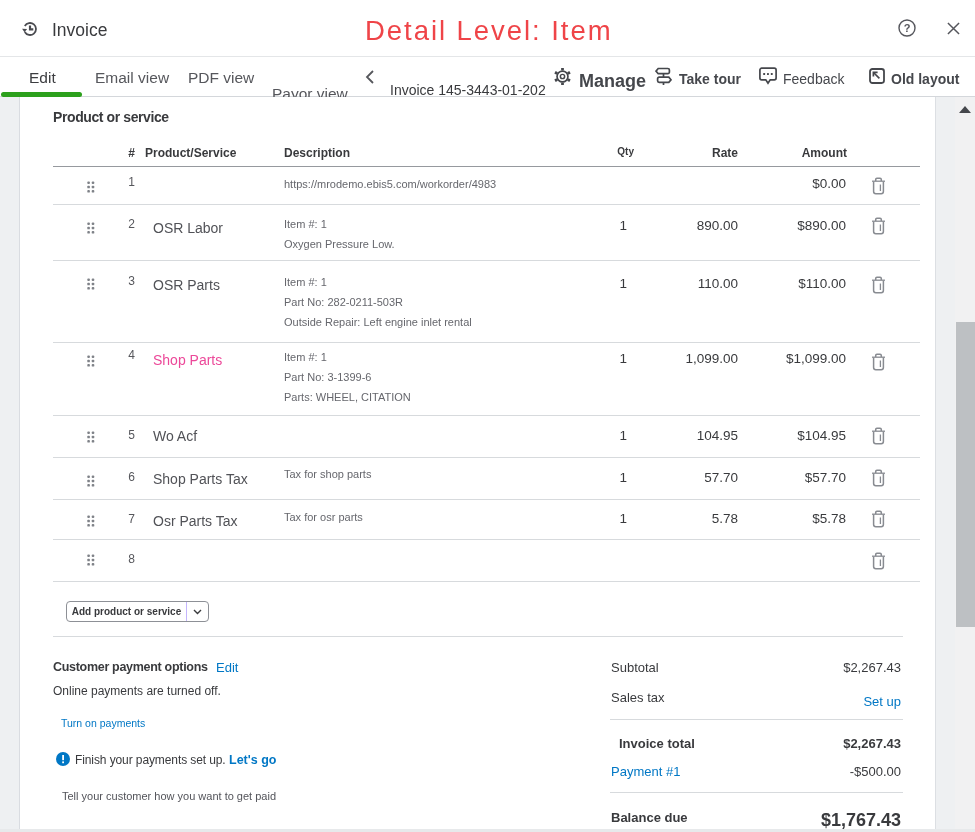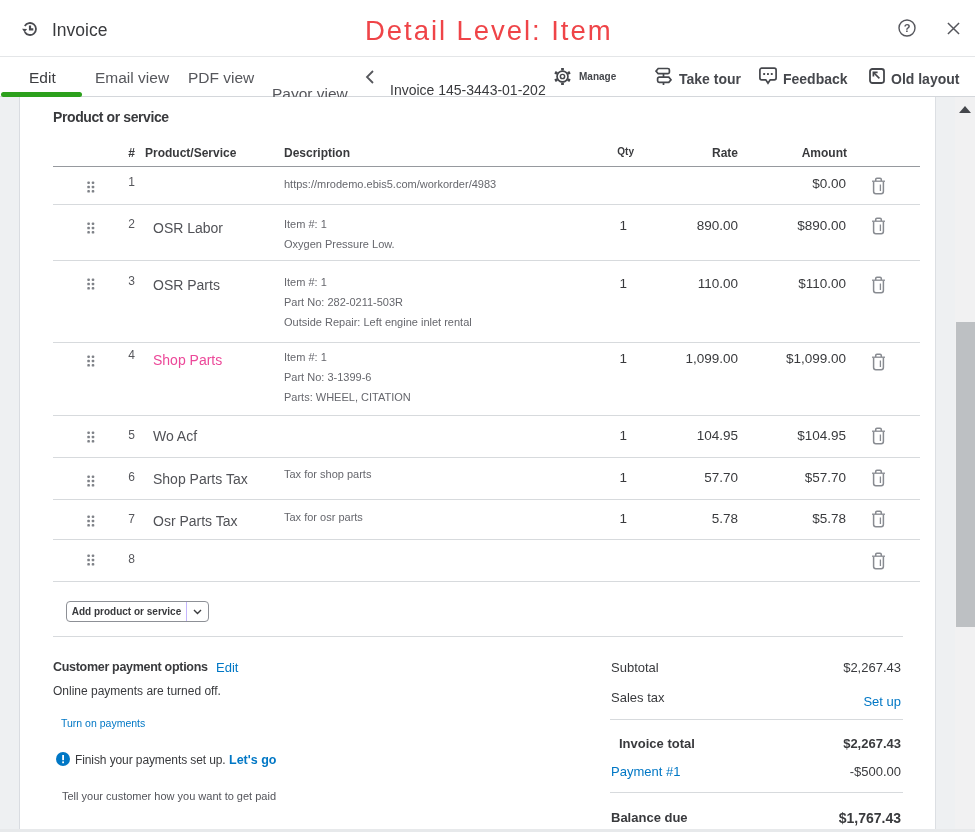--- a/index.html
+++ b/index.html
@@ -50,38 +50,38 @@
   <circle cx="12" cy="12" r="3.0" stroke-width="2.1"></circle>
   <g stroke-width="3.9">
       <path d="M12.00 -0.20 L12.00 3.40"></path>
       <path d="M22.57 5.90 L19.45 7.70"></path>
       <path d="M22.57 18.10 L19.45 16.30"></path>
       <path d="M12.00 24.20 L12.00 20.60"></path>
       <path d="M1.43 18.10 L4.55 16.30"></path>
       <path d="M1.43 5.90 L4.55 7.70"></path>
     </g>
 </svg>
-<div class="abs" style="left:579px;top:71px;font-size:10px;font-weight:700;color:#45474c;">Manage</div>
+<div class="abs" style="left:579px;top:71px;font-size:18px;font-weight:700;color:#45474c;">Manage</div>
 
 <svg class="abs" style="left:655px;top:67px;" width="17" height="19" viewBox="0 0 17 19" fill="none" stroke="#45474c" stroke-width="1.7">
   <path d="M3.2 1.5 h9.6 a1.6 1.6 0 0 1 1.6 1.6 v2 a1.6 1.6 0 0 1 -1.6 1.6 h-9.6 l-2.2-2.6 z"></path>
   <path d="M13.8 10.2 h-9.6 a1.6 1.6 0 0 0 -1.6 1.6 v2 a1.6 1.6 0 0 0 1.6 1.6 h9.6 l2.2-2.6 z"></path>
   <path d="M8.5 6.7 v3.5 M8.5 15.4 v2.6"></path>
 </svg>
 <div class="abs" style="left:679px;top:71px;font-size:14px;font-weight:700;color:#45474c;">Take tour</div>
 
 <svg class="abs" style="left:759px;top:67px;" width="18" height="18" viewBox="0 0 18 18" fill="none" stroke="#45474c" stroke-width="1.7">
   <path d="M2.7 1.2 h12.6 a1.8 1.8 0 0 1 1.8 1.8 v8 a1.8 1.8 0 0 1 -1.8 1.8 h-4.1 l-2.2 3.4 -2.2-3.4 h-4.1 a1.8 1.8 0 0 1 -1.8-1.8 v-8 a1.8 1.8 0 0 1 1.8-1.8 z"></path>
   <g fill="#45474c" stroke="none">
     <rect x="4.2" y="6" width="1.9" height="1.9" rx="0.5"></rect>
       <rect x="8" y="6" width="1.9" height="1.9" rx="0.5"></rect>
       <rect x="11.8" y="6" width="1.9" height="1.9" rx="0.5"></rect>
   </g>
 </svg>
-<div class="abs" style="left:783px;top:71px;font-size:14px;font-weight:700;color:#45474c;">Feedback</div>
+<div class="abs" style="left:783px;top:71px;font-size:14px;font-weight:400;color:#45474c;">Feedback</div>
 
 <svg class="abs" style="left:869px;top:68px;" width="16" height="16" viewBox="0 0 16 16" fill="none" stroke="#45474c">
   <rect x="1" y="1" width="14" height="14" rx="2.4" stroke-width="1.8"></rect>
   <path d="M10.4 10.4 L5 5" stroke-width="1.7"></path>
   <path d="M4.4 8.6 L4.4 4.4 L8.6 4.4" stroke-width="1.7"></path>
 </svg>
 <div class="abs" style="left:891px;top:71px;font-size:14px;font-weight:700;color:#45474c;">Old layout</div>
 
 <div class="abs" style="left:0;top:97px;width:975px;height:735px;background:#eef0f2;"></div>
 <div class="abs" style="left:19px;top:97px;width:917px;height:735px;background:#fff;border-left:1px solid #d9dce1;border-right:1px solid #dcdfe3;"></div>
@@ -293,15 +293,15 @@
 <div class="abs r" style="left:801px;top:660px;width:100px;font-size:13px;">$2,267.43</div>
 <div class="abs" style="left:611px;top:690px;font-size:13px;">Sales tax</div>
 <div class="abs r blue" style="left:801px;top:694px;width:100px;font-size:13px;">Set up</div>
 <div class="abs" style="left:610px;top:719px;width:293px;height:1px;background:#d7dadd;"></div>
 <div class="abs" style="left:611px;top:736px;font-size:13px;font-weight:700;padding-left:8px;">Invoice total</div>
 <div class="abs r" style="left:801px;top:736px;width:100px;font-size:13px;font-weight:700;">$2,267.43</div>
 <div class="abs blue" style="left:611px;top:764px;font-size:13px;">Payment #1</div>
 <div class="abs r" style="left:801px;top:764px;width:100px;font-size:13px;">-$500.00</div>
 <div class="abs" style="left:610px;top:792px;width:293px;height:1px;background:#d7dadd;"></div>
 <div class="abs" style="left:611px;top:810px;font-size:13px;font-weight:700;">Balance due</div>
-<div class="abs r" style="left:801px;top:810px;width:100px;font-size:14px;font-weight:700;">$1,767.43</div>
+<div class="abs r" style="left:801px;top:810px;width:100px;font-size:18px;font-weight:700;">$1,767.43</div>
 
 <div class="abs" style="left:0;top:829px;width:975px;height:3px;background:#e7e9eb;"></div>
 
 </body></html>

